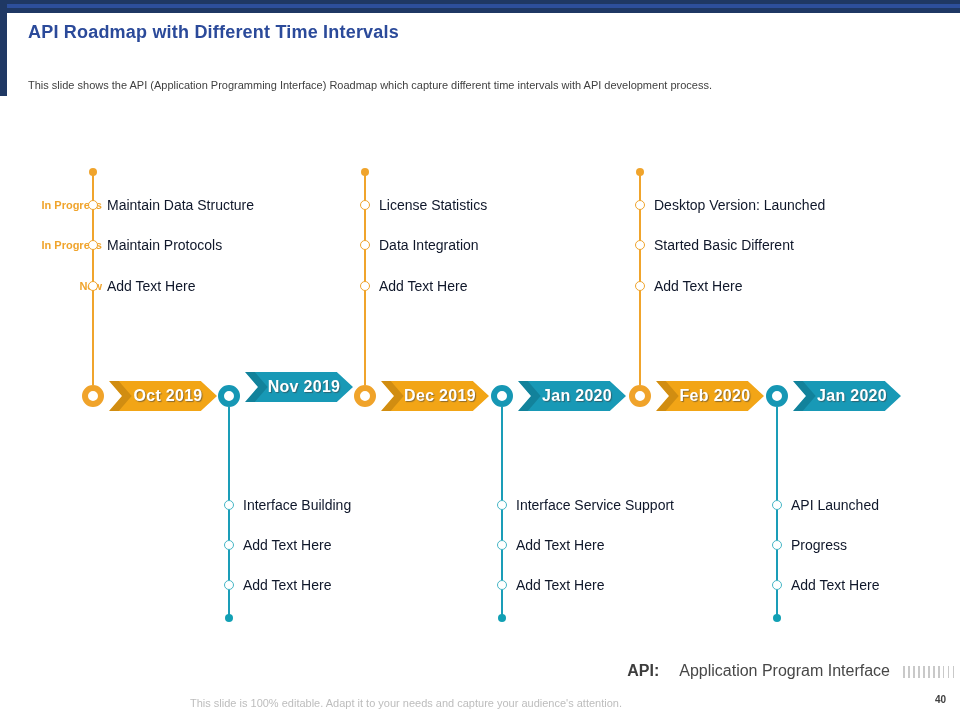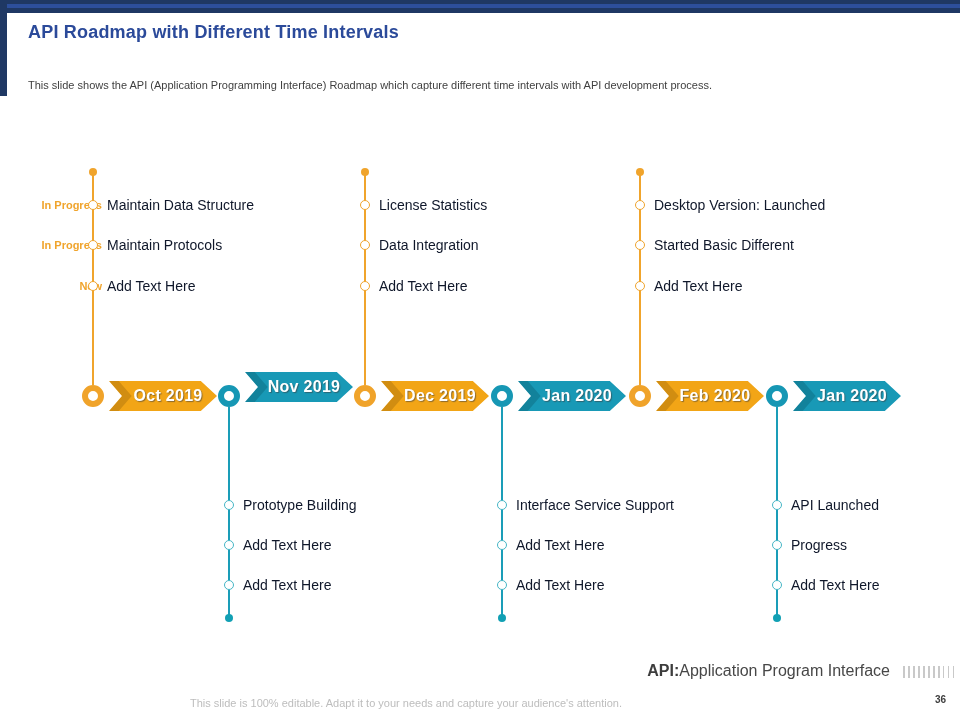--- a/index.html
+++ b/index.html
@@ -57,21 +57,21 @@
   .item-label{
     position:absolute;font-size:14px;color:#0f172a;white-space:nowrap;line-height:16px;
   }
   .status-label{
     position:absolute;font-size:11px;font-weight:700;color:#f0a42c;
     width:85px;text-align:right;white-space:nowrap;line-height:14px;padding-left:17px;
   }
   .api-note{
     position:absolute;right:70px;top:662px;font-size:16px;color:#474747;white-space:nowrap;
   }
-  .api-note .api-bold{font-weight:700;color:#3d3d3d;margin-right:0;}
+  .api-note .api-bold{font-weight:700;color:#3d3d3d;margin-right:20px;}
   .ticks{
     position:absolute;left:903px;top:666px;width:52px;height:12px;
     background:repeating-linear-gradient(90deg,#c9c9c9 0 1.5px,transparent 1.5px 5px);
   }
   .footer{
     position:absolute;left:0;top:697px;width:812px;text-align:center;
     font-size:11px;color:#bdbdbd;
   }
   .pagenum{
     position:absolute;right:14px;top:694px;font-size:10px;font-weight:700;color:#404040;
@@ -104,21 +104,21 @@
     <div class="item-label" style="left: 107px; top: 237px;">Maintain Protocols</div>
     <div class="node orange" style="left: 88px; top: 281px;"></div>
     <div class="item-label" style="left: 107px; top: 278px;">Add Text Here</div>
     <div class="donut teal" style="left: 218px; top: 385px;"></div>
     <div class="banner teal" style="left: 245px; top: 372px;">
       <div class="mlabel">Nov 2019</div>
     </div>
     <div class="vline teal" style="left: 228px; top: 407px; height: 211px;"></div>
     <div class="enddot teal" style="left: 225px; top: 614px;"></div>
     <div class="node teal" style="left: 224px; top: 500px;"></div>
-    <div class="item-label" style="left: 243px; top: 497px;">Prototype Building</div>
+    <div class="item-label" style="left: 243px; top: 497px;">Interface Building</div>
     <div class="node teal" style="left: 224px; top: 540px;"></div>
     <div class="item-label" style="left: 243px; top: 537px;">Add Text Here</div>
     <div class="node teal" style="left: 224px; top: 580px;"></div>
     <div class="item-label" style="left: 243px; top: 577px;">Add Text Here</div>
     <div class="donut orange" style="left: 354px; top: 385px;"></div>
     <div class="banner orange" style="left: 381px; top: 381px;">
       <div class="mlabel">Dec 2019</div>
     </div>
     <div class="vline orange" style="left: 364px; top: 172px; height: 213px;"></div>
     <div class="enddot orange" style="left: 361px; top: 168px;"></div>
@@ -165,13 +165,13 @@
     <div class="node teal" style="left: 772px; top: 580px;"></div>
     <div class="item-label" style="left: 791px; top: 577px;">Add Text Here</div>
   </div>
 
 <div class="api-note">
   <span class="api-bold">API:</span><span>Application Program Interface</span>
 </div>
 <div class="ticks"></div>
 
 <div class="footer">This slide is 100% editable.  Adapt it to your needs and capture your audience's attention.</div>
-<div class="pagenum">36</div>
+<div class="pagenum">40</div>
 
 </body></html>

